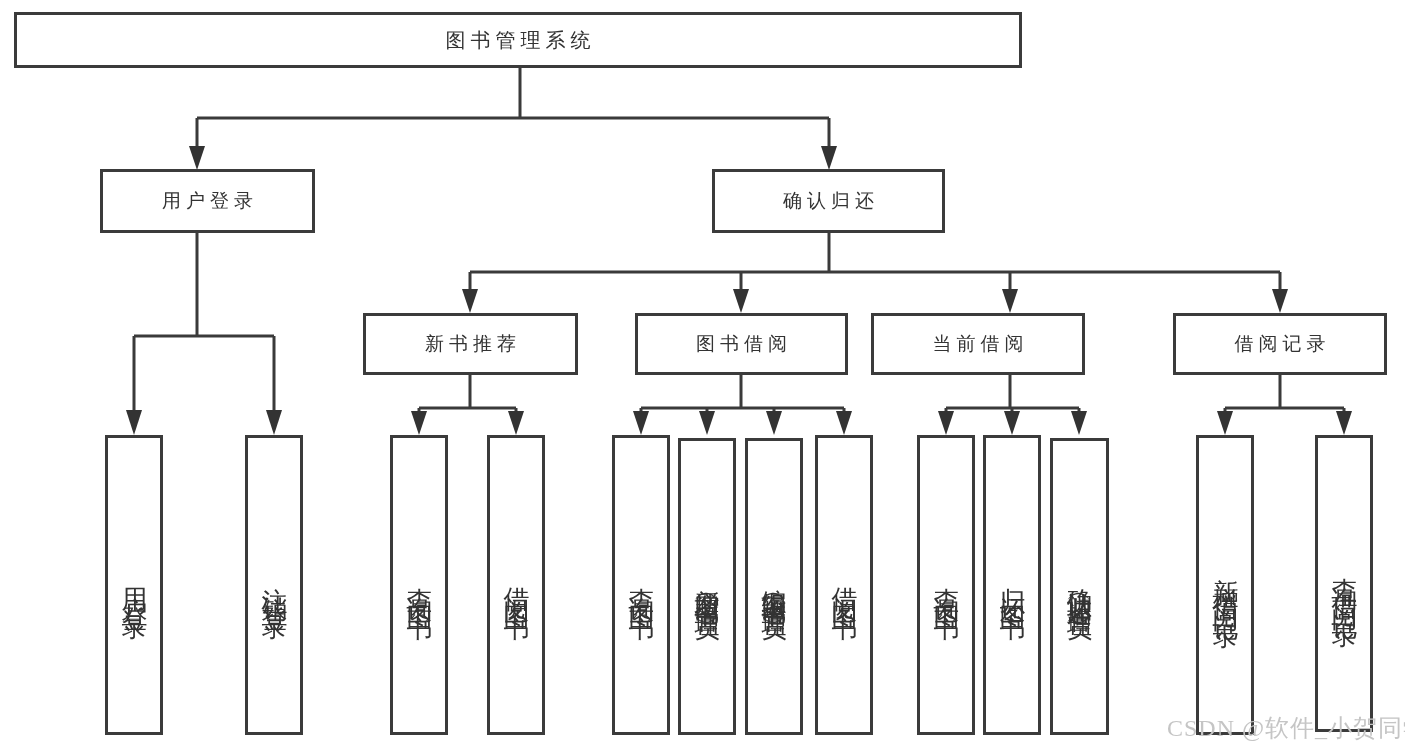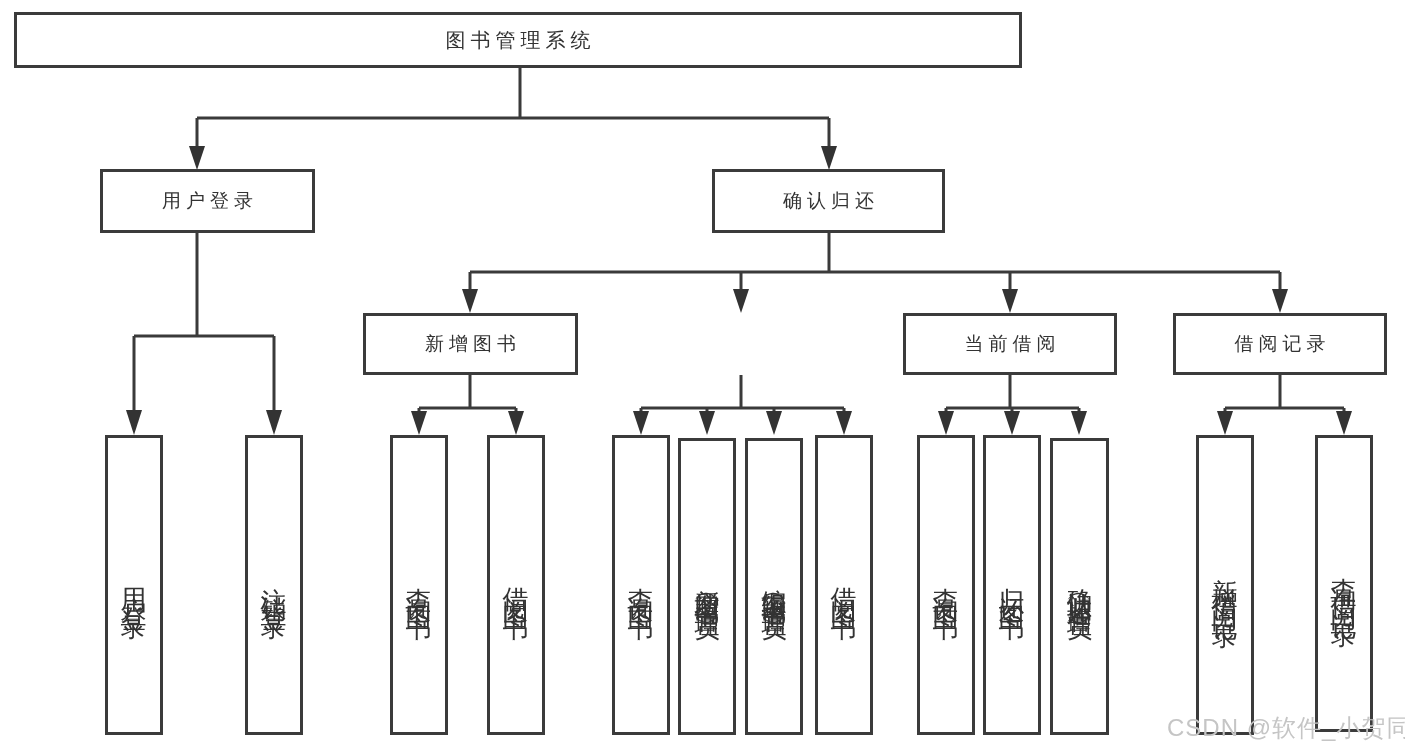--- a/index.html
+++ b/index.html
@@ -2,21 +2,21 @@
 <html><head>
 <meta charset="utf-8">
 <style>
   html, body { margin: 0; padding: 0; background: #ffffff; }
   .stage {
     position: relative;
     width: 1405px;
     height: 747px;
     background: #ffffff;
     overflow: hidden;
-    font-family: Liberation Sans, sans-serif;
+    font-family: Liberation Serif, serif;
   }
   .connectors {
     position: absolute;
     left: 0; top: 0;
     width: 1405px; height: 747px;
     z-index: 1;
   }
   .node {
     position: absolute;
     box-sizing: border-box;
@@ -128,23 +128,26 @@
   </div>
 
   <div class="node h" style="left:100px;top:169px;width:215px;height:64px">
     <span>用户登录</span>
   </div>
   <div class="node h" style="left:712px;top:169px;width:233px;height:64px">
     <span>确认归还</span>
   </div>
 
   <div class="node h" style="left:363px;top:313px;width:215px;height:62px">
-    <span>新增图书</span>
+    <span>新书推荐</span>
   </div>
-  <div class="node h" style="left:903px;top:313px;width:214px;height:62px">
+  <div class="node h" style="left:635px;top:313px;width:213px;height:62px">
+    <span>图书借阅</span>
+  </div>
+  <div class="node h" style="left:871px;top:313px;width:214px;height:62px">
     <span>当前借阅</span>
   </div>
   <div class="node h" style="left:1173px;top:313px;width:214px;height:62px">
     <span>借阅记录</span>
   </div>
 
   <div class="node v" style="left:105px;top:435px;width:58px;height:300px">
     <span>用户登录</span>
   </div>
   <div class="node v" style="left:245px;top:435px;width:58px;height:300px">

